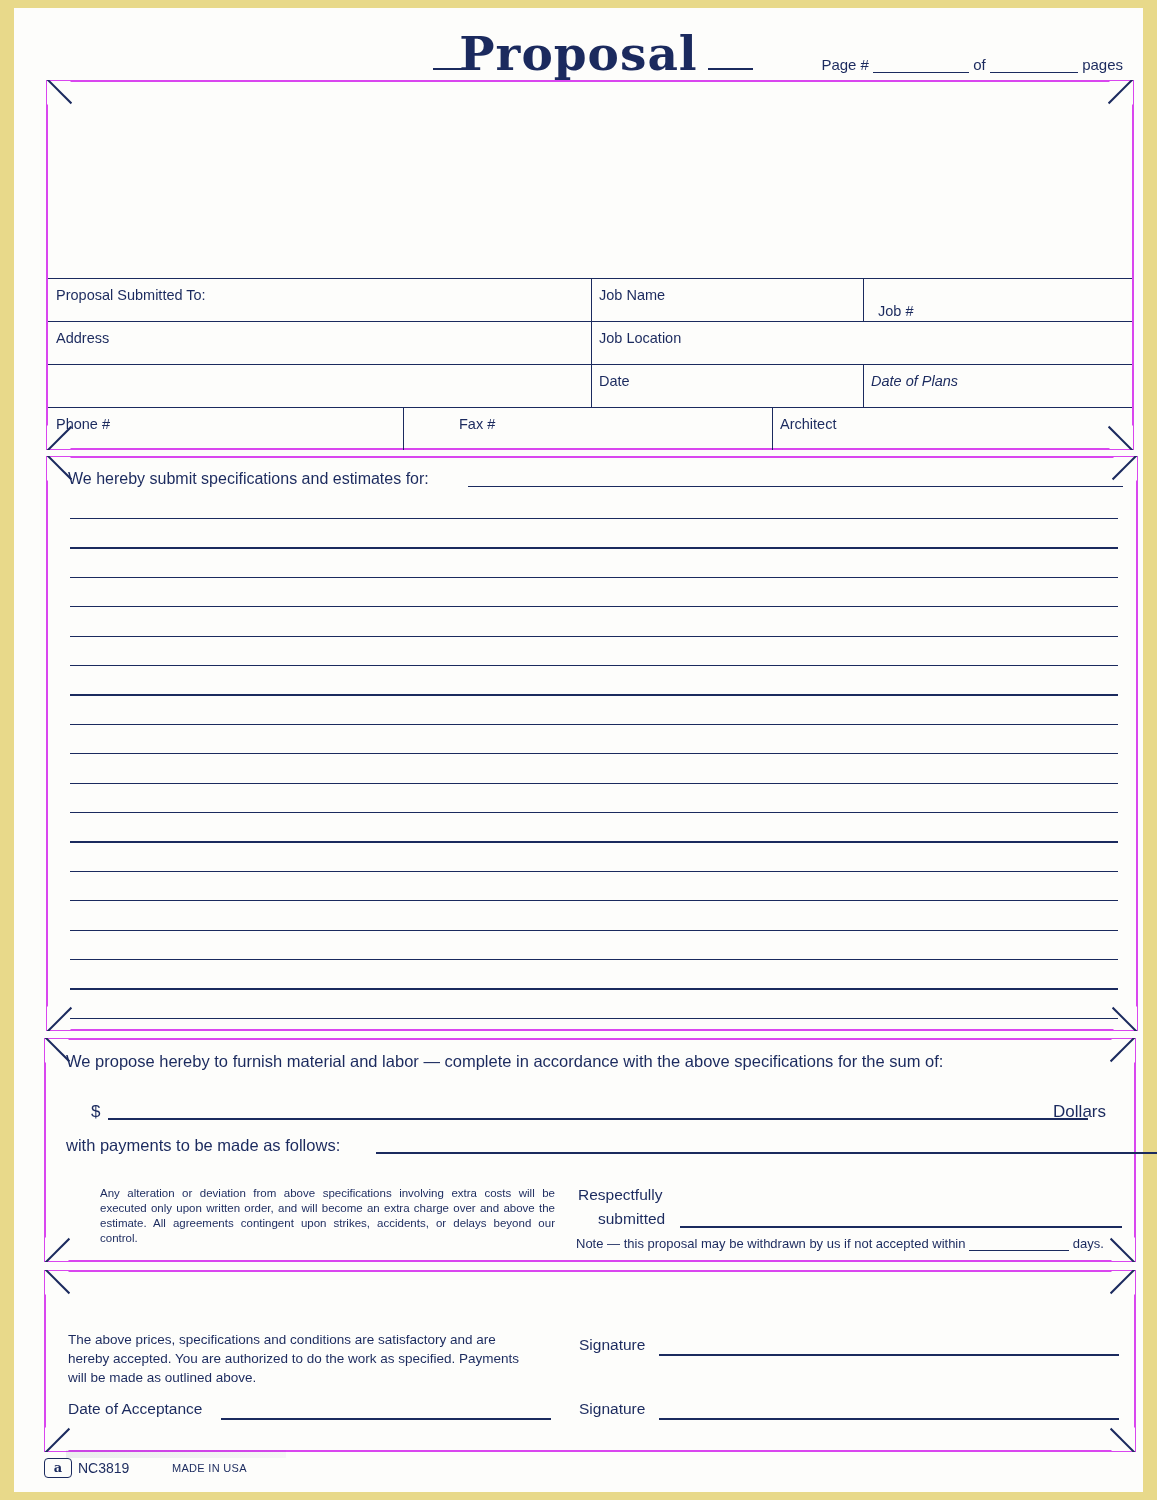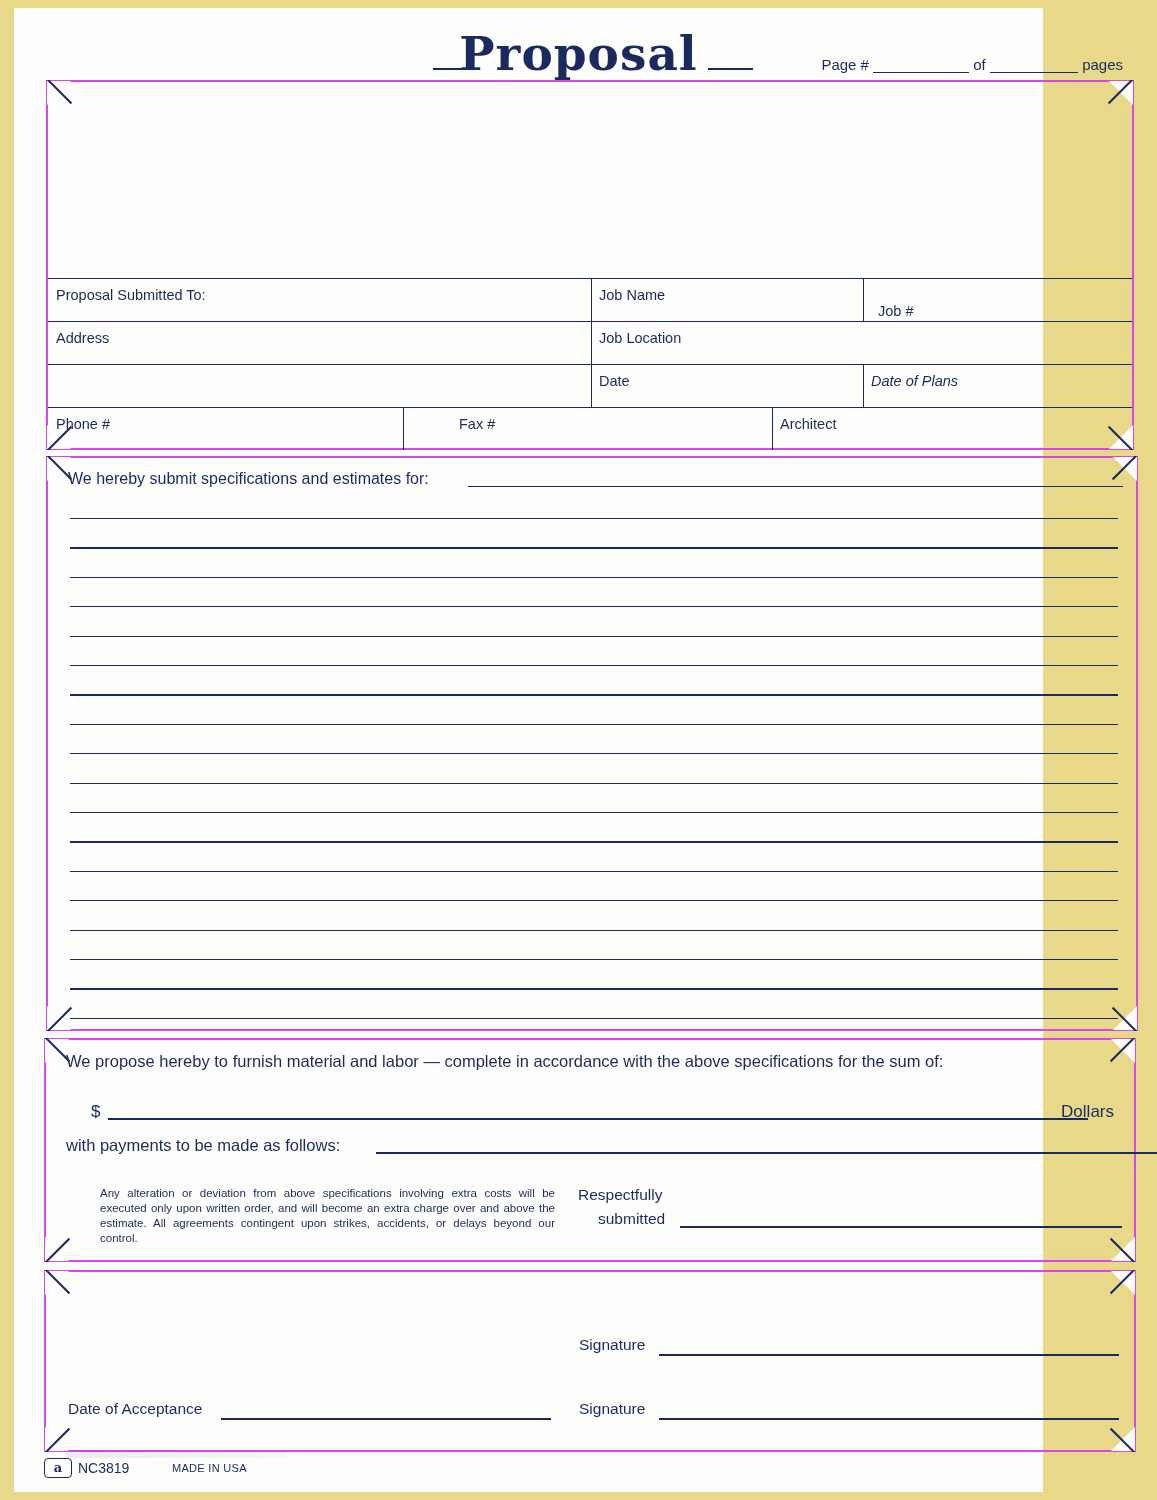--- a/index.html
+++ b/index.html
@@ -6,21 +6,21 @@
   body{
     width:1157px;height:1500px;
     background:#e8d98a;
     font-family:"Liberation Sans", sans-serif;
     color:#1b2a5e;
     overflow:hidden;
   }
   .page{
     position:absolute;
     left:14px;top:8px;
-    width:1029px;height:1484px;
+    width:1129px;height:1484px;
     background:#fdfdfb;
     box-sizing:border-box;
   }
 
   
   .hdr{
     position:absolute;left:0;top:14px;width:1129px;height:60px;
   }
   .title-proposal{
     position:absolute;left:0;top:8px;width:1129px;text-align:center;
@@ -74,21 +74,21 @@
   #spec-block{left:32px;top:448px;width:1092px;height:575px;}
   .spec-head{position:absolute;left:20px;top:12px;font-size:16px;}
   .spec-head-rule{position:absolute;left:420px;top:28px;width:655px;height:1.3px;background:#1b2a5e;}
   .spec-line{position:absolute;left:22px;width:1048px;height:1.3px;background:#1b2a5e;}
 
   
   #propose-block{left:30px;top:1030px;width:1092px;height:224px;padding-left:44px;}
   .p-head{position:absolute;left:20px;top:12px;font-size:16.5px;}
   .dollar{position:absolute;left:45px;top:62px;font-size:17px;}
   .dollar-rule{position:absolute;left:62px;top:78px;width:980px;height:1.6px;background:#1b2a5e;}
-  .dollar-word{position:absolute;right:20px;top:62px;font-size:17px;}
+  .dollar-word{position:absolute;right:28px;top:62px;font-size:17px;}
   .pay-label{position:absolute;left:20px;top:96px;font-size:16.5px;}
   .pay-rule{position:absolute;left:330px;top:112px;width:920px;max-width:914px;height:1.6px;background:#1b2a5e;}
   .fineprint{
     position:absolute;left:54px;top:146px;width:455px;
     font-size:11.5px;line-height:15px;text-align:justify;
   }
   .resp{position:absolute;left:532px;top:146px;font-size:15.5px;}
   .resp2{position:absolute;left:552px;top:170px;font-size:15.5px;}
   .resp-rule{position:absolute;left:634px;top:186px;width:442px;height:1.6px;background:#1b2a5e;}
   .note{position:absolute;left:530px;top:196px;font-size:13px;white-space:nowrap;}
@@ -228,32 +228,38 @@
 
     <div class="pay-label">with payments to be made as follows:</div>
     <div class="pay-rule" style="width:915px;"></div>
 
     <div class="fineprint">Any alteration or deviation from above specifications involving extra costs will be executed only upon written order, and will become an extra charge over and above the estimate. All agreements contingent upon strikes, accidents, or delays beyond our control.</div>
 
     <div class="resp">Respectfully</div>
     <div class="resp2">submitted</div>
     <div class="resp-rule"></div>
 
+    <div class="note">
+      <span>Note — this proposal may be withdrawn by us if not accepted within</span>
+      <span class="uline" style="width:100px;"></span>
+      <span>days.</span>
+    </div>
   </div>
 
   <div class="oct" id="accept-block">
     <div class="wedge w-tl"></div>
     <div class="wedge w-tr"></div>
     <div class="wedge w-bl"></div>
     <div class="wedge w-br"></div>
     <div class="corner c-tl"></div>
     <div class="corner c-tr"></div>
     <div class="corner c-bl"></div>
     <div class="corner c-br"></div>
 
+    <div class="acc-text">The above prices, specifications and conditions are satisfactory and are hereby accepted. You are authorized to do the work as specified. Payments will be made as outlined above.</div>
 
     <div class="sig1">Signature</div>
     <div class="sig1-rule"></div>
 
     <div class="doa">Date of Acceptance</div>
     <div class="doa-rule"></div>
 
     <div class="sig2">Signature</div>
     <div class="sig2-rule"></div>
   </div>

